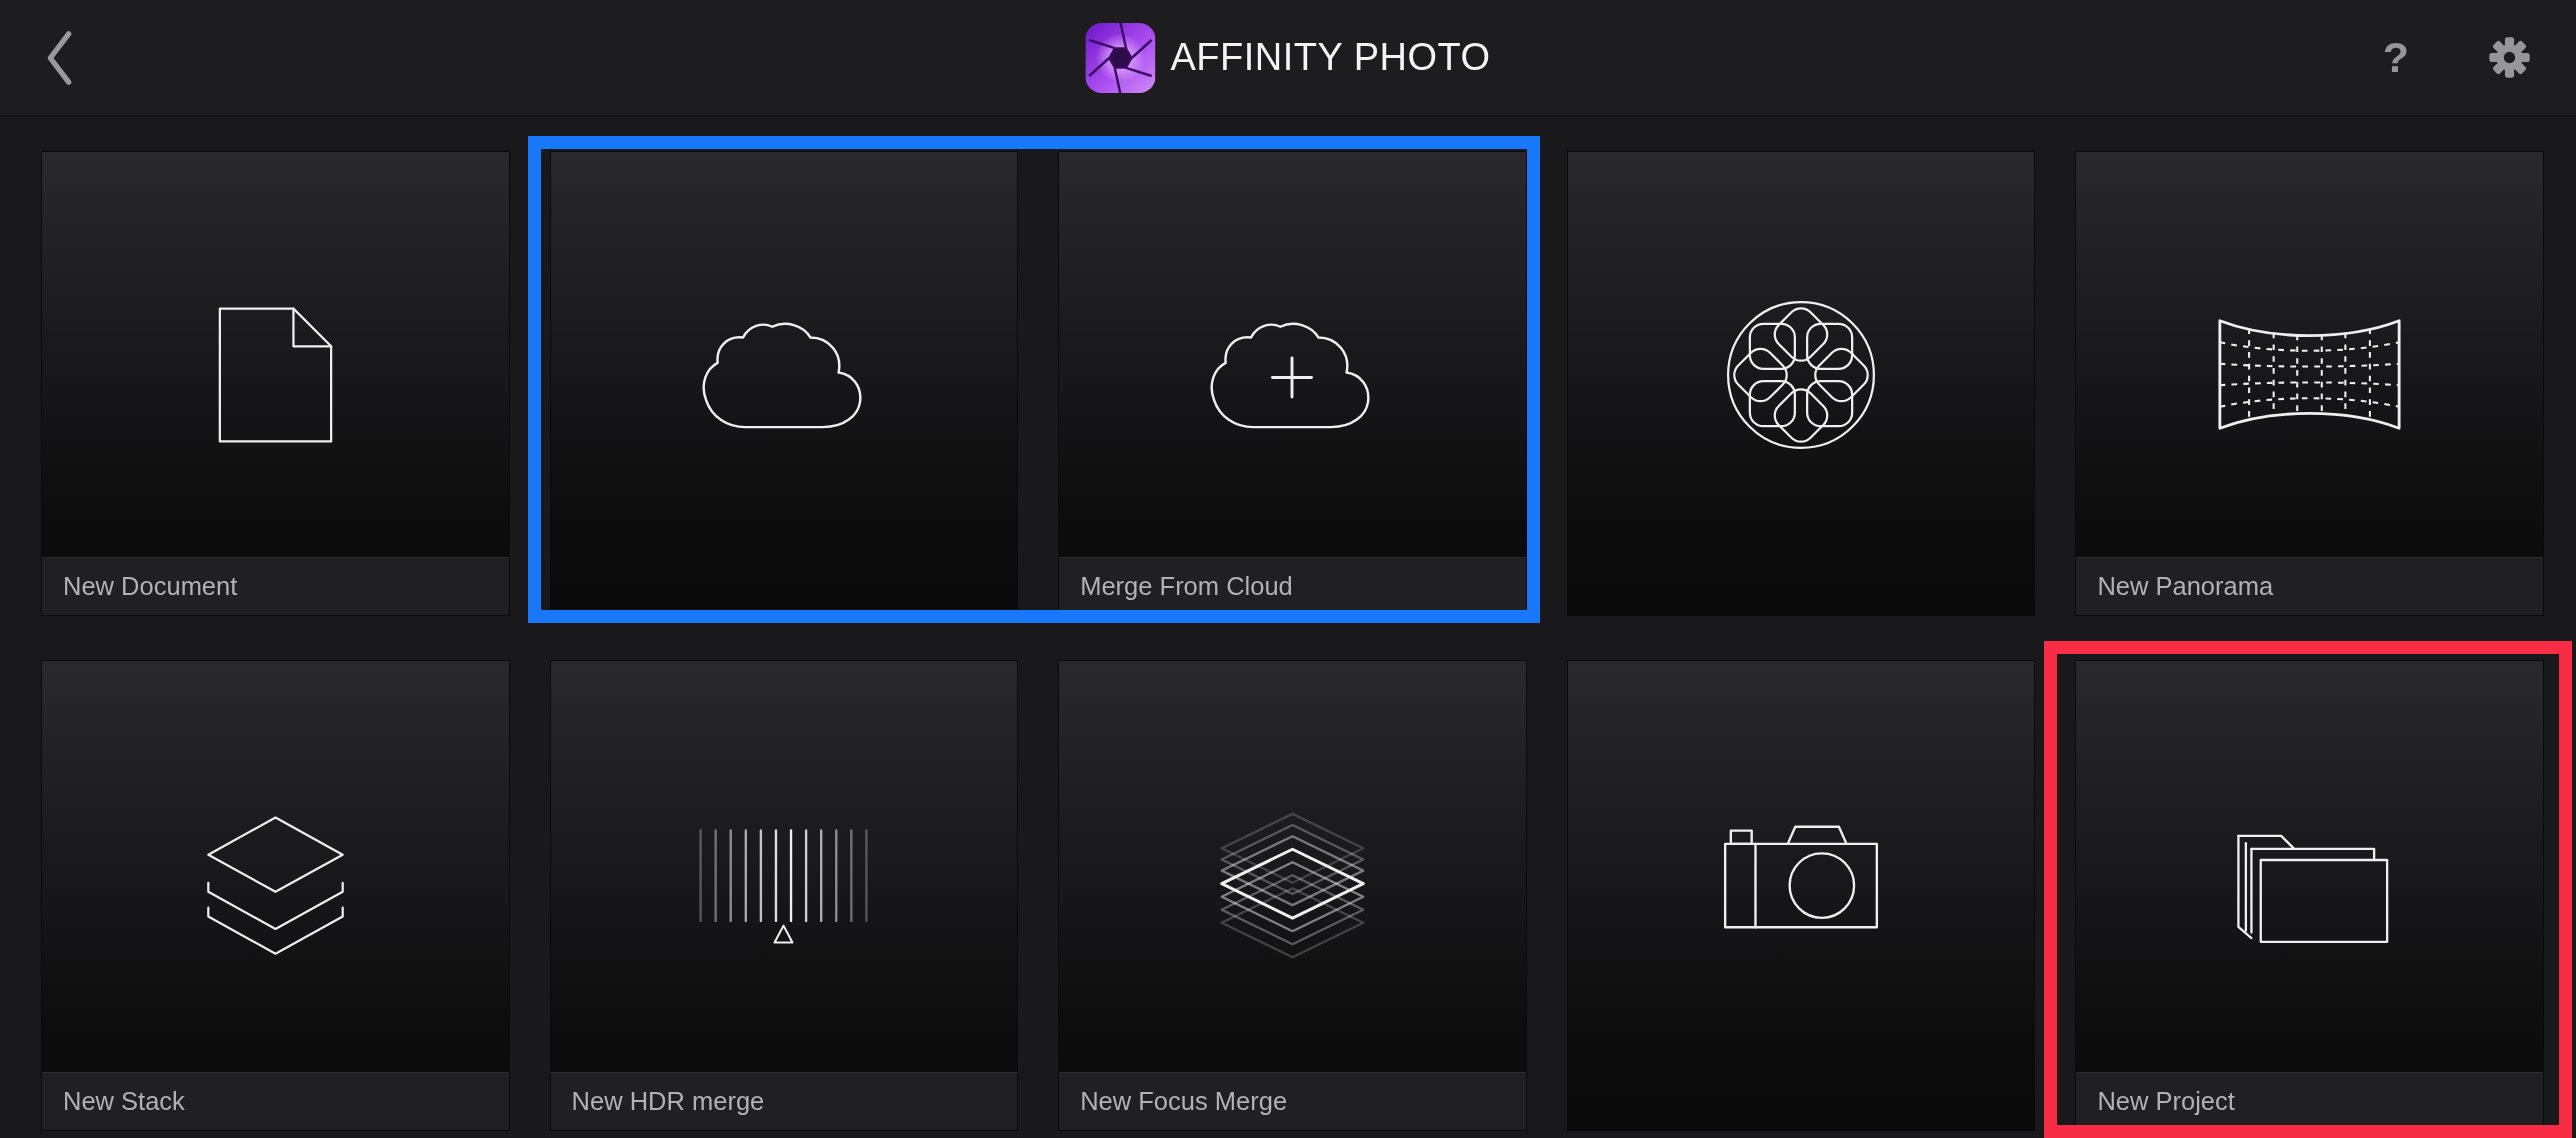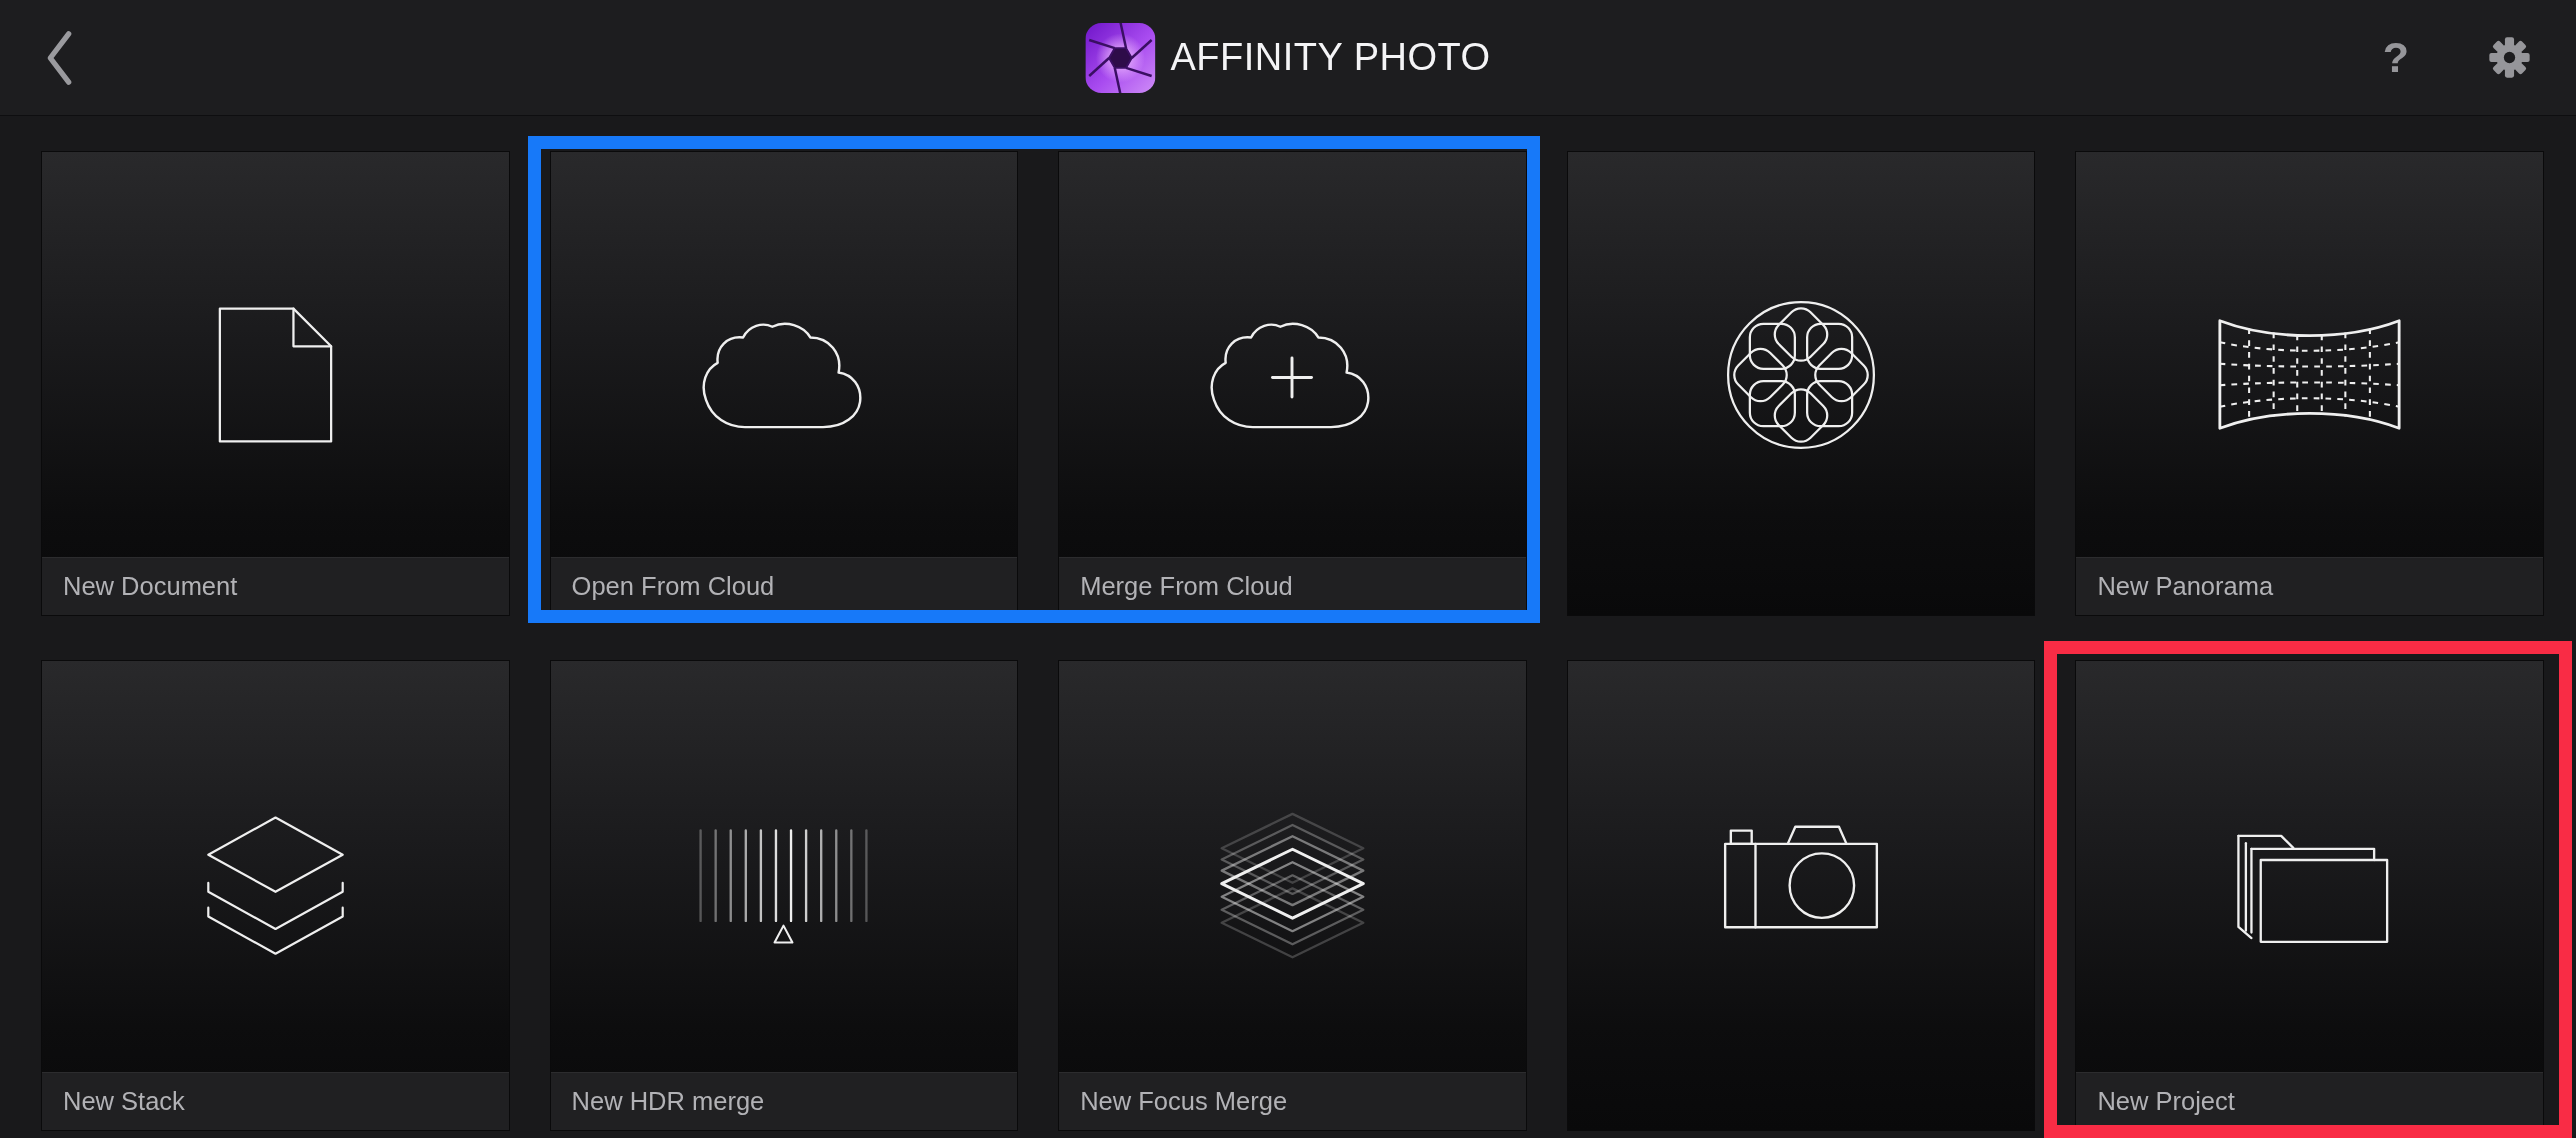--- a/index.html
+++ b/index.html
@@ -121,21 +121,20 @@
     </div>
     <div class="tile-label">New Document</div>
   </div>
 
   <div class="tile">
     <div class="tile-icon">
       <svg class="licon" width="172" height="117" viewBox="-88 -68 176 120">
         <path d="M -40,46 L 40,46 C 62,46 76,34 78,20 C 80,4 70,-8 56,-10 C 60,-30 46,-46 27,-46 C 20,-58 2,-64 -12,-57 C -22,-62 -36,-58 -42,-46 C -58,-48 -70,-36 -68,-20 C -80,-14 -86,2 -80,18 C -74,36 -58,46 -40,46 Z"></path>
       </svg>
     </div>
-    <div class="tile-label">Open From Cloud</div>
   </div>
 
   <div class="tile">
     <div class="tile-icon">
       <svg class="licon" width="172" height="117" viewBox="-88 -68 176 120">
         <path d="M -40,46 L 40,46 C 62,46 76,34 78,20 C 80,4 70,-8 56,-10 C 60,-30 46,-46 27,-46 C 20,-58 2,-64 -12,-57 C -22,-62 -36,-58 -42,-46 C -58,-48 -70,-36 -68,-20 C -80,-14 -86,2 -80,18 C -74,36 -58,46 -40,46 Z"></path>
         <g stroke-width="3">
             <path d="M -20,-5 H 20"></path>
             <path d="M 0,-25 V 15"></path>
           </g>

